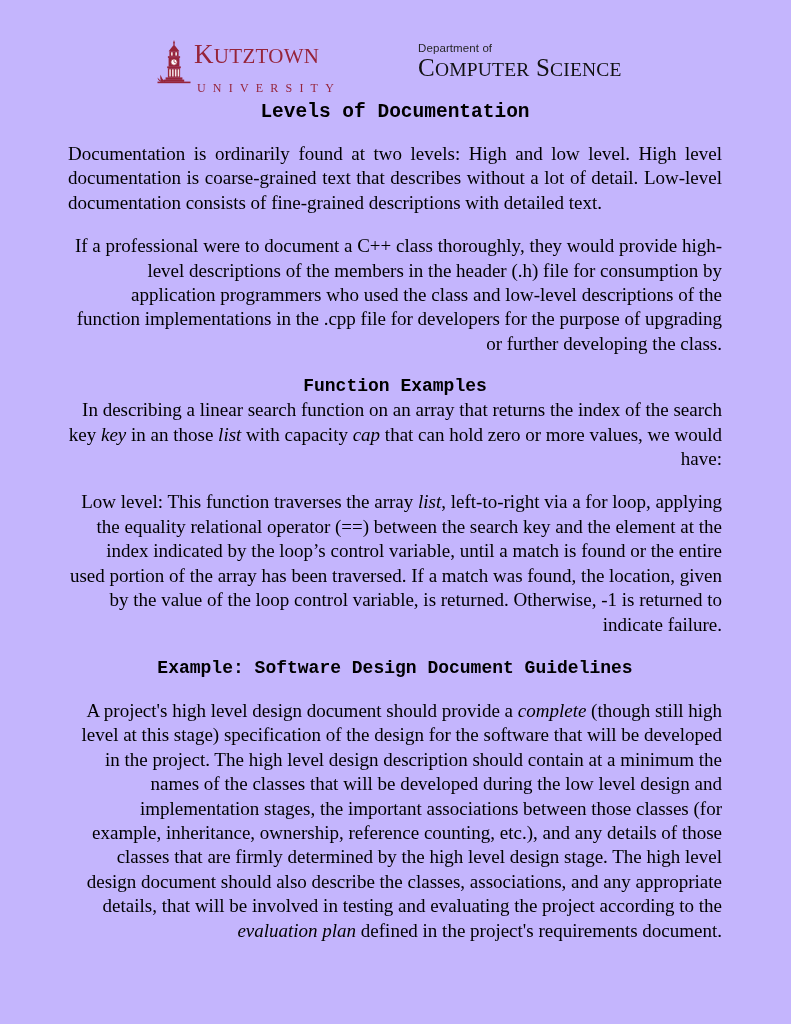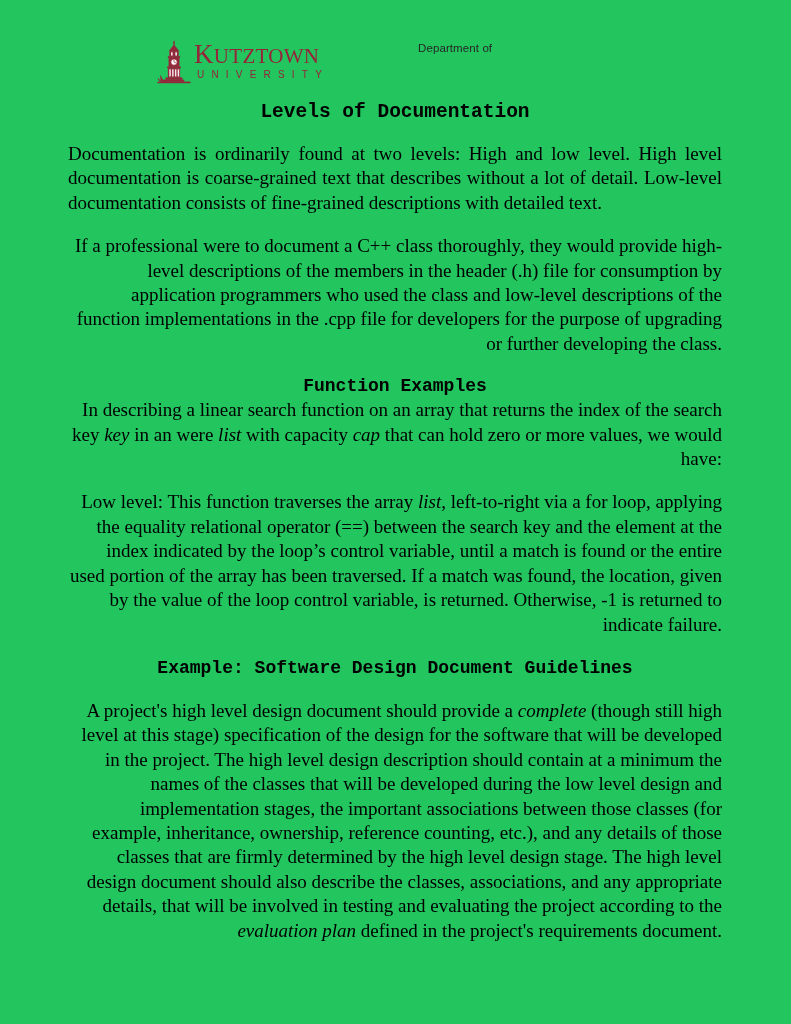--- a/index.html
+++ b/index.html
@@ -12,21 +12,21 @@
     height: 1024px;
     font-family: "Liberation Serif", "DejaVu Serif", serif;
     color: #000000;
     overflow: hidden;
   }
 
   .page {
     position: relative;
     width: 791px;
     height: 1024px;
-    background: #22c55e;
+    background: #c4b5fd;
     box-sizing: border-box;
   }
 
   
   .header-band {
     position: absolute;
     left: 0;
     top: 38px;
     width: 791px;
     height: 56px;
@@ -60,23 +60,23 @@
     font-weight: 400;
     color: #96243a;
     letter-spacing: 0.3px;
     white-space: nowrap;
   }
   .ku-name .cap { font-size: 27px; }
   .ku-name .sml { font-size: 21px; }
 
   .ku-sub {
     display: block;
-    margin-top: 0;
-    font-family: Liberation Sans, sans-serif;
-    font-size: 10px;
+    margin-top: 14px;
+    font-family: Liberation Serif, serif;
+    font-size: 12px;
     line-height: 9px;
     font-weight: 400;
     color: #96243a;
     letter-spacing: 7.2px;
     text-indent: 3px;
     white-space: nowrap;
   }
 
   .cs-logo {
     position: absolute;
@@ -210,35 +210,36 @@
         </g>
       </svg>
       <span class="ku-wordmark">
         <span class="ku-name"><span class="cap">K</span><span class="sml">UTZTOWN</span></span>
         <span class="ku-sub">UNIVERSITY</span>
       </span>
     </div>
 
     <div class="cs-logo">
       <span class="cs-dept">Department of</span>
+      <span class="cs-name"><span class="cap">C</span><span class="sml">OMPUTER</span><span class="cap"> S</span><span class="sml">CIENCE</span></span>
     </div>
 
   </div>
 
   <div class="content">
 
     <h1 class="doc-title">Levels of Documentation</h1>
 
     <p class="body justified">Documentation is ordinarily found at two levels: High and low level. High level documentation is coarse-grained text that describes without a lot of detail. Low-level documentation consists of fine-grained descriptions with detailed text.</p>
 
     <p class="body">If a professional were to document a C++ class thoroughly, they would provide high-level descriptions of the members in the header (.h) file for consumption by application programmers who used the class and low-level descriptions of the function implementations in the .cpp file for developers for the purpose of upgrading or further developing the class.</p>
 
     <h2 class="section-head tight">Function Examples</h2>
 
-    <p class="body after-head"><span>In describing a linear search function on an array that returns the index of the search key </span><em>key</em><span> in an were </span><em>list</em><span> with capacity </span><em>cap</em><span> that can hold zero or more values, we would have:</span></p>
+    <p class="body after-head"><span>In describing a linear search function on an array that returns the index of the search key </span><em>key</em><span> in an those </span><em>list</em><span> with capacity </span><em>cap</em><span> that can hold zero or more values, we would have:</span></p>
 
 
     <p class="body"><span>Low level: This function traverses the array </span><em>list</em><span>, left-to-right via a for loop, applying the equality relational operator (==) between the search key and the element at the index indicated by the loop’s control variable, until a match is found or the entire used portion of the array has been traversed. If a match was found, the location, given by the value of the loop control variable, is returned. Otherwise, -1 is returned to indicate failure.</span></p>
 
     <h2 class="section-head spaced">Example: Software Design Document Guidelines</h2>
 
     <p class="body"><span>A project's high level design document should provide a </span><em>complete</em><span> (though still high level at this stage) specification of the design for the software that will be developed in the project. The high level design description should contain at a minimum the names of the classes that will be developed during the low level design and implementation stages, the important associations between those classes (for example, inheritance, ownership, reference counting, etc.), and any details of those classes that are firmly determined by the high level design stage. The high level design document should also describe the classes, associations, and any appropriate details, that will be involved in testing and evaluating the project according to the </span><em>evaluation plan</em><span> defined in the project's requirements document.</span></p>
 
   </div>
 

